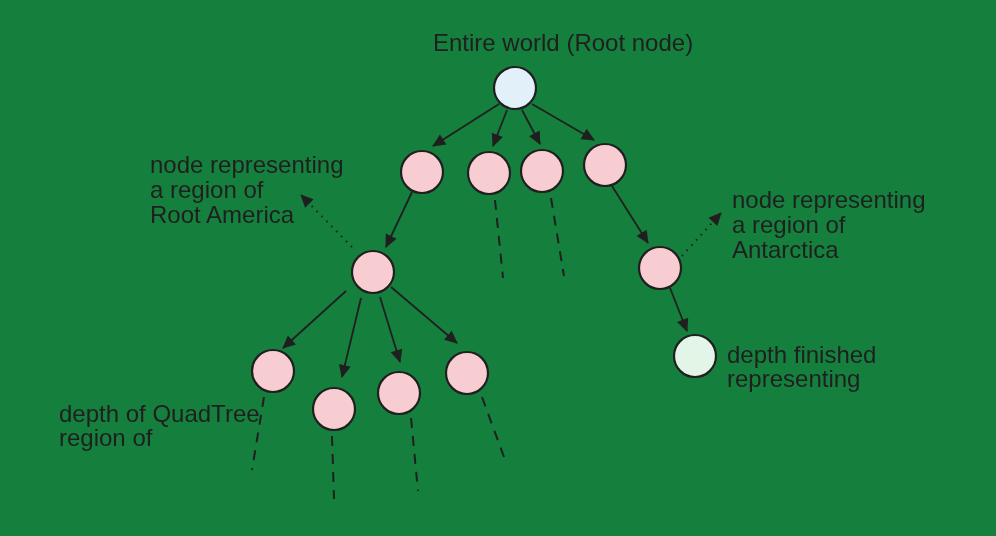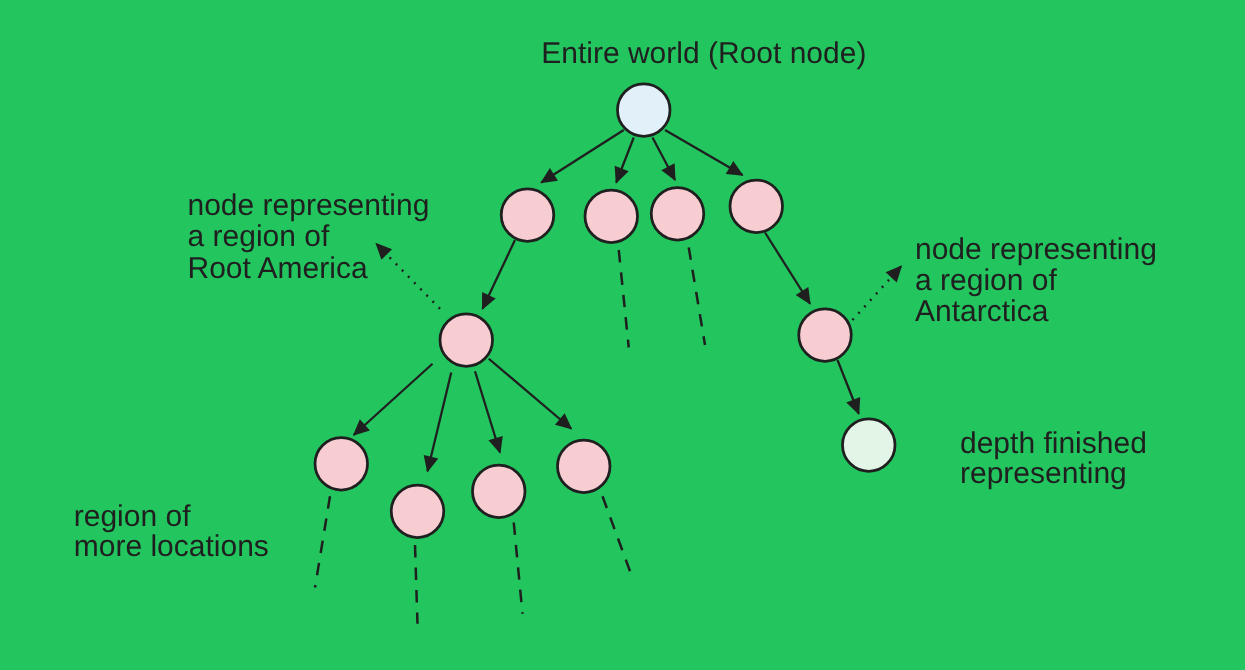--- a/index.html
+++ b/index.html
@@ -1,20 +1,20 @@
 <!DOCTYPE html>
 <html><head>
 <meta charset="utf-8">
 <style>
   html,body{margin:0;padding:0;background:#ffffff;}
   body{width:996px;height:536px;overflow:hidden;}
   .canvas{
     position:relative;width:996px;height:536px;
     font-family:"Liberation Sans", sans-serif;
-    color:#1f1f1f;background:#22c55e;
+    color:#1f1f1f;background:#15803d;
   }
   .canvas svg{position:absolute;left:0;top:0;}
   .edge{stroke:#1f1f1f;stroke-width:1.8;fill:none;}
   .dotted{stroke:#1f1f1f;stroke-width:2;stroke-dasharray:1.5 5.5;fill:none;}
   .dashed{stroke:#1f1f1f;stroke-width:2;stroke-dasharray:10 8;fill:none;}
   .node{stroke:#1f1f1f;stroke-width:2.2;}
   .label{position:absolute;font-size:24px;line-height:25px;white-space:nowrap;}
   .label--tight{line-height:24px;}
 </style>
 </head>
@@ -81,22 +81,22 @@
     <div>Root America</div>
   </div>
 
   <div class="label" style="left:732px;top:187px;">
     <div>node representing</div>
     <div>a region of</div>
     <div>Antarctica</div>
   </div>
 
   <div class="label label--tight" style="left:59px;top:402px;">
+    <div>depth of QuadTree</div>
     <div>region of</div>
-    <div>more locations</div>
   </div>
 
-  <div class="label label--tight" style="left:768px;top:343px;">
+  <div class="label label--tight" style="left:727px;top:343px;">
     <div>depth finished</div>
     <div>representing</div>
   </div>
 
 </div>
 
 </body></html>

